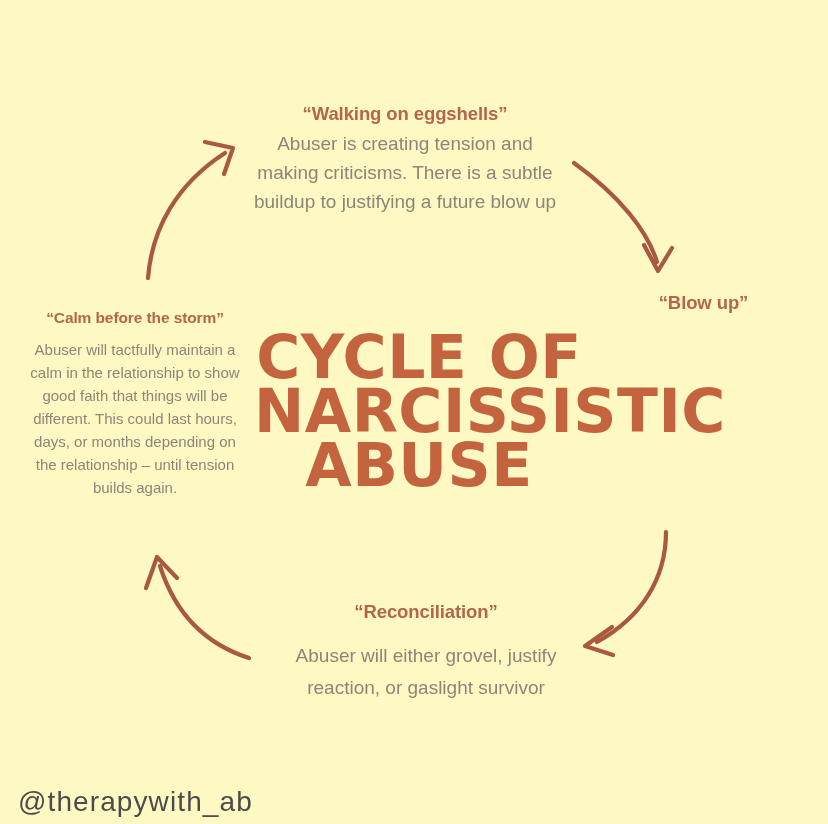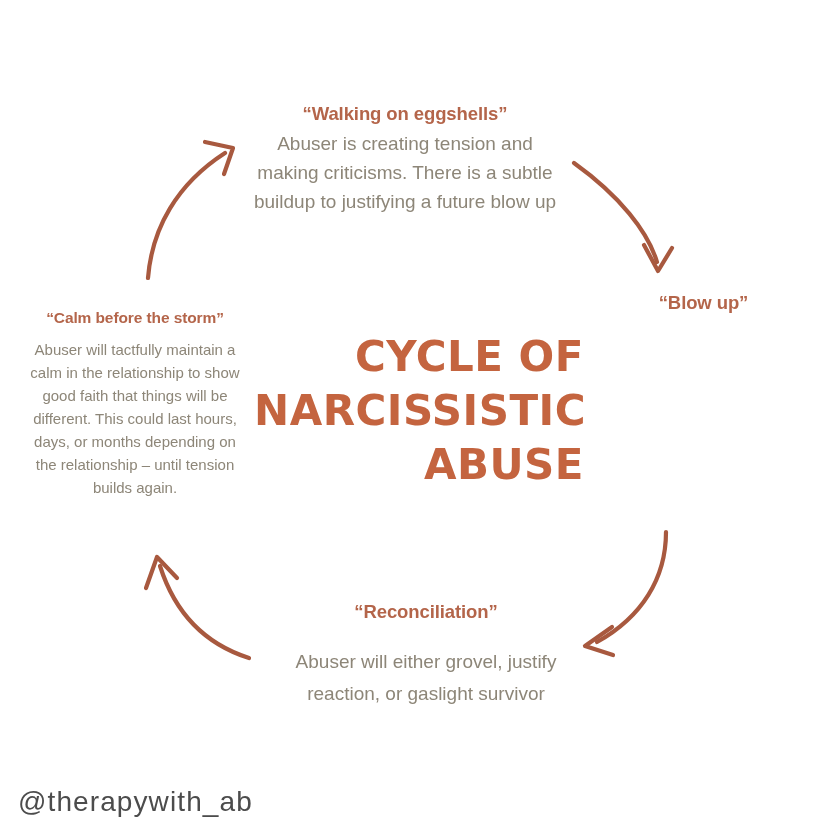--- a/index.html
+++ b/index.html
@@ -10,21 +10,21 @@
     width: 828px;
     height: 824px;
     background: #e9eade;
     font-family: "Liberation Sans", sans-serif;
     overflow: hidden;
   }
   #canvas {
     position: relative;
     width: 828px;
     height: 824px;
-    background: #ffffff;
+    background: #fef9c3;
     text-decoration: underline;
   }
   #arrow-layer {
     position: absolute;
     left: 0;
     top: 0;
     width: 828px;
     height: 824px;
     pointer-events: none;
   }
@@ -76,21 +76,21 @@
   #node-reconciliation {
     left: 278px;
     top: 598px;
     width: 296px;
     font-size: 19px;
     line-height: 32px;
   }
   #node-reconciliation .heading {
     font-size: 18.5px;
     line-height: 28px;
-    margin-bottom: 20px;
+    margin-bottom: 14px;
   }
 
   
   #node-calm {
     left: 26px;
     top: 306px;
     width: 218px;
     font-size: 15px;
     line-height: 23px;
   }
@@ -99,25 +99,25 @@
     line-height: 23px;
     margin-bottom: 9px;
   }
 
   
   #center-title {
     position: absolute;
     left: 254px;
     top: 330px;
     width: 330px;
-    text-align: right;
+    text-align: center;
     color: #c4643f;
     font-family: "DejaVu Sans", sans-serif;
     font-weight: bold;
-    font-size: 42px;
+    font-size: 60px;
     line-height: 54px;
     letter-spacing: 0.5px;
   }
   #center-title .line {
     display: block;
     white-space: nowrap;
   }
 
   
   #watermark {

